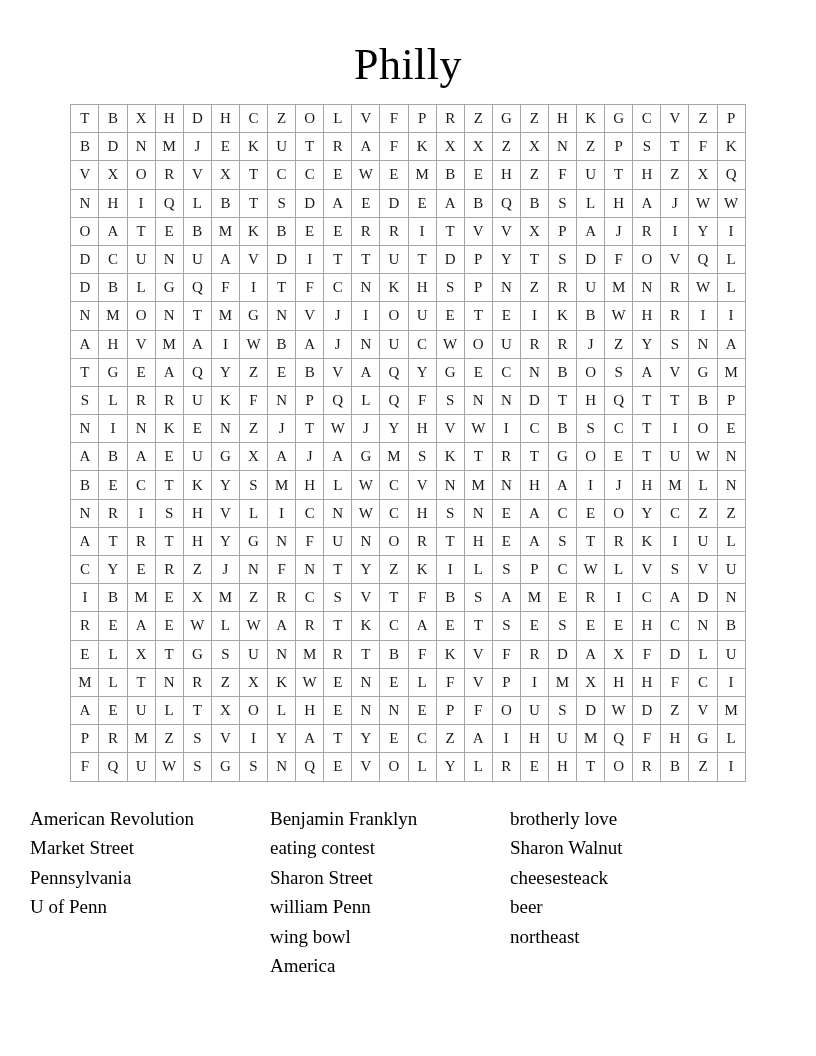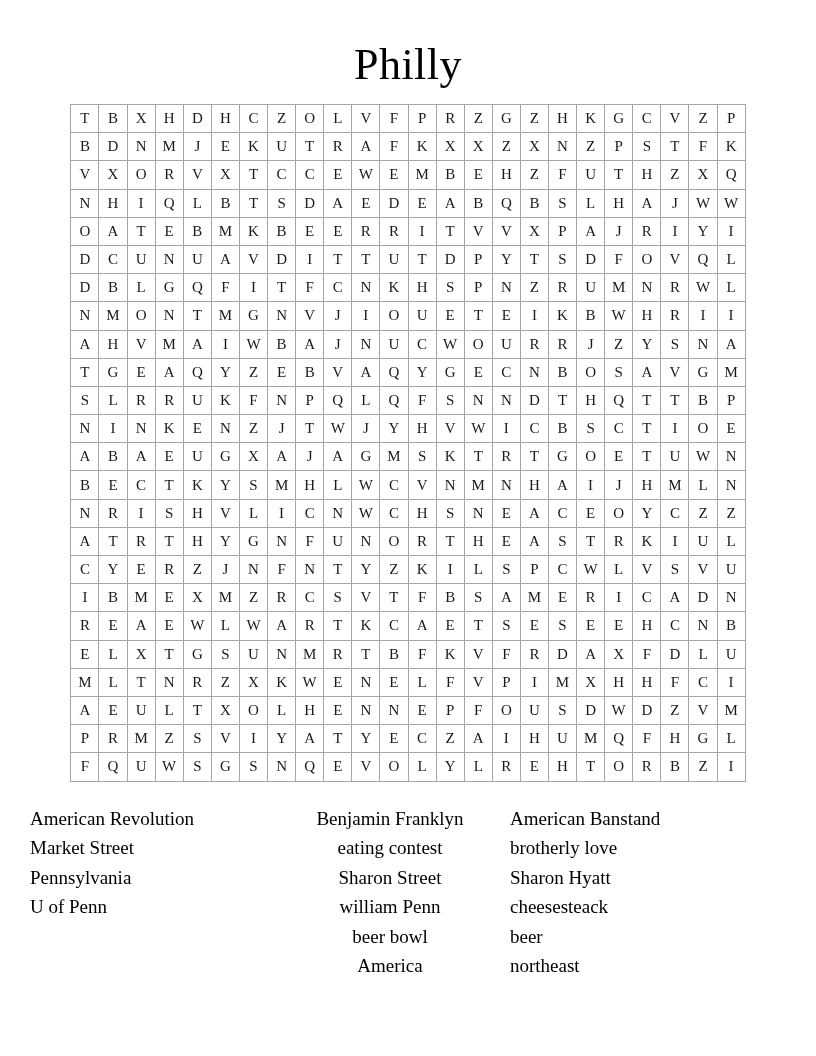--- a/index.html
+++ b/index.html
@@ -58,21 +58,21 @@
     margin-top: 22px;
     padding-left: 30px;
     box-sizing: border-box;
   }
   .word-col {
     font-family: "Liberation Serif", serif;
     font-size: 19px;
     line-height: 29.6px;
   }
   .word-col.col-0 { width: 240px; }
-  .word-col.col-1 { width: 240px; text-align: center; }
+  .word-col.col-1 { width: 240px; }
   .word-col.col-2 { width: 240px; }
   .word-item {
     white-space: nowrap;
   }
 </style>
 </head>
 <body>
 
 <div class="page">
 
@@ -714,26 +714,25 @@
         <div class="word-item">American Revolution</div>
         <div class="word-item">Market Street</div>
         <div class="word-item">Pennsylvania</div>
         <div class="word-item">U of Penn</div>
       </div>
       <div class="word-col col-1">
         <div class="word-item">Benjamin Franklyn</div>
         <div class="word-item">eating contest</div>
         <div class="word-item">Sharon Street</div>
         <div class="word-item">william Penn</div>
-        <div class="word-item">beer bowl</div>
+        <div class="word-item">wing bowl</div>
         <div class="word-item">America</div>
       </div>
       <div class="word-col col-2">
-        <div class="word-item">American Banstand</div>
         <div class="word-item">brotherly love</div>
-        <div class="word-item">Sharon Hyatt</div>
+        <div class="word-item">Sharon Walnut</div>
         <div class="word-item">cheesesteack</div>
         <div class="word-item">beer</div>
         <div class="word-item">northeast</div>
       </div>
     </div>
 
 </div>
 
 </body></html>

